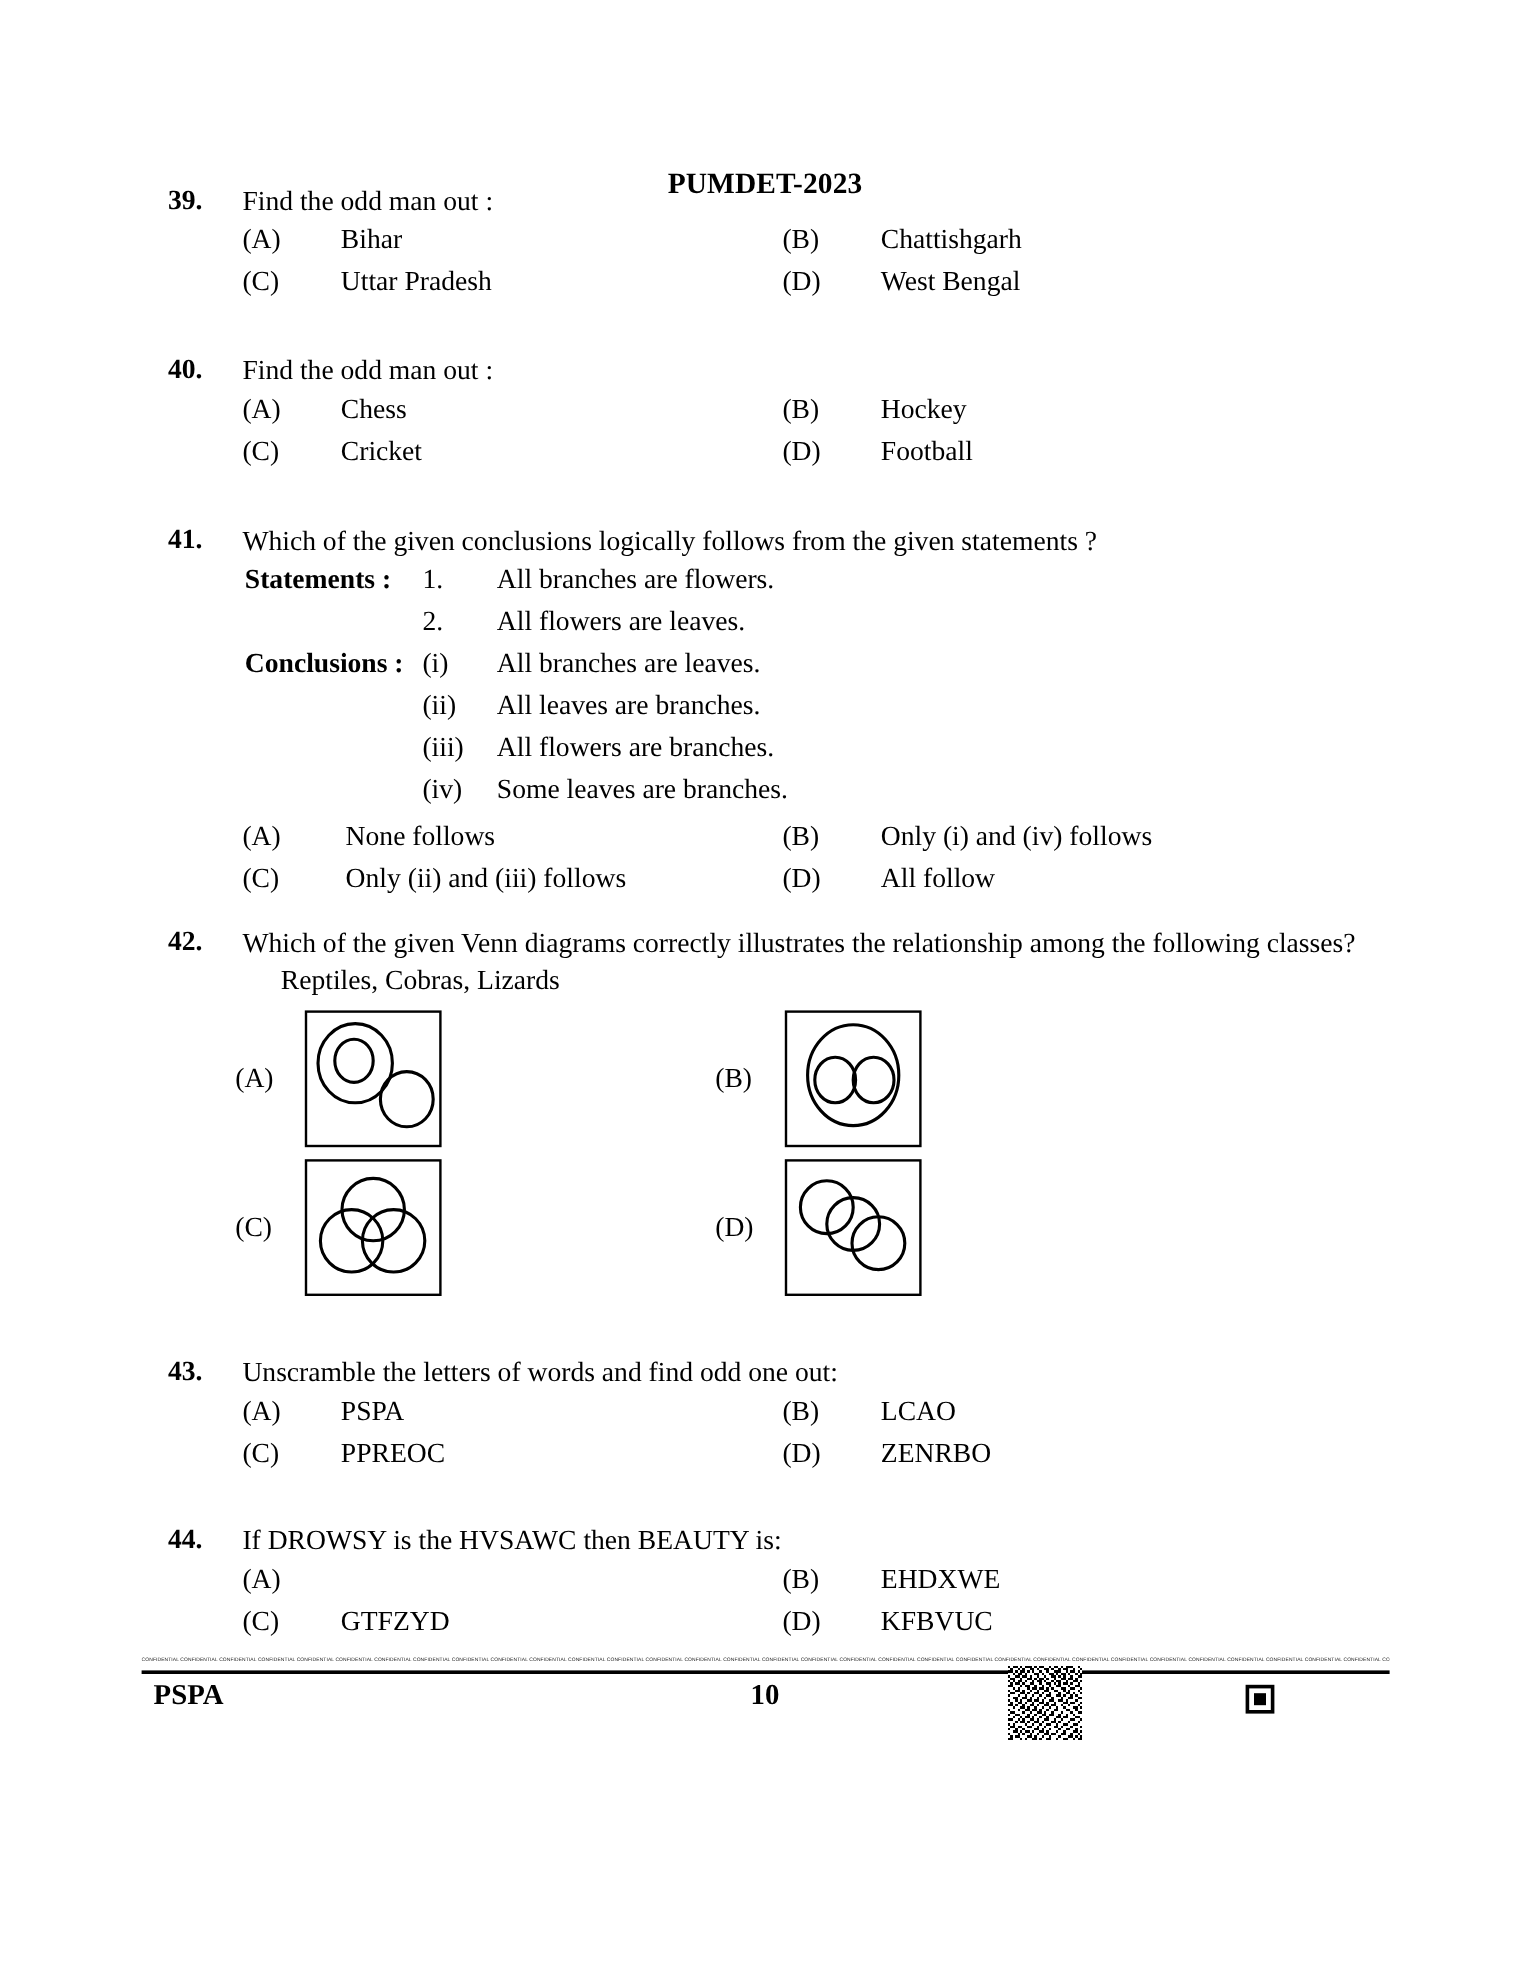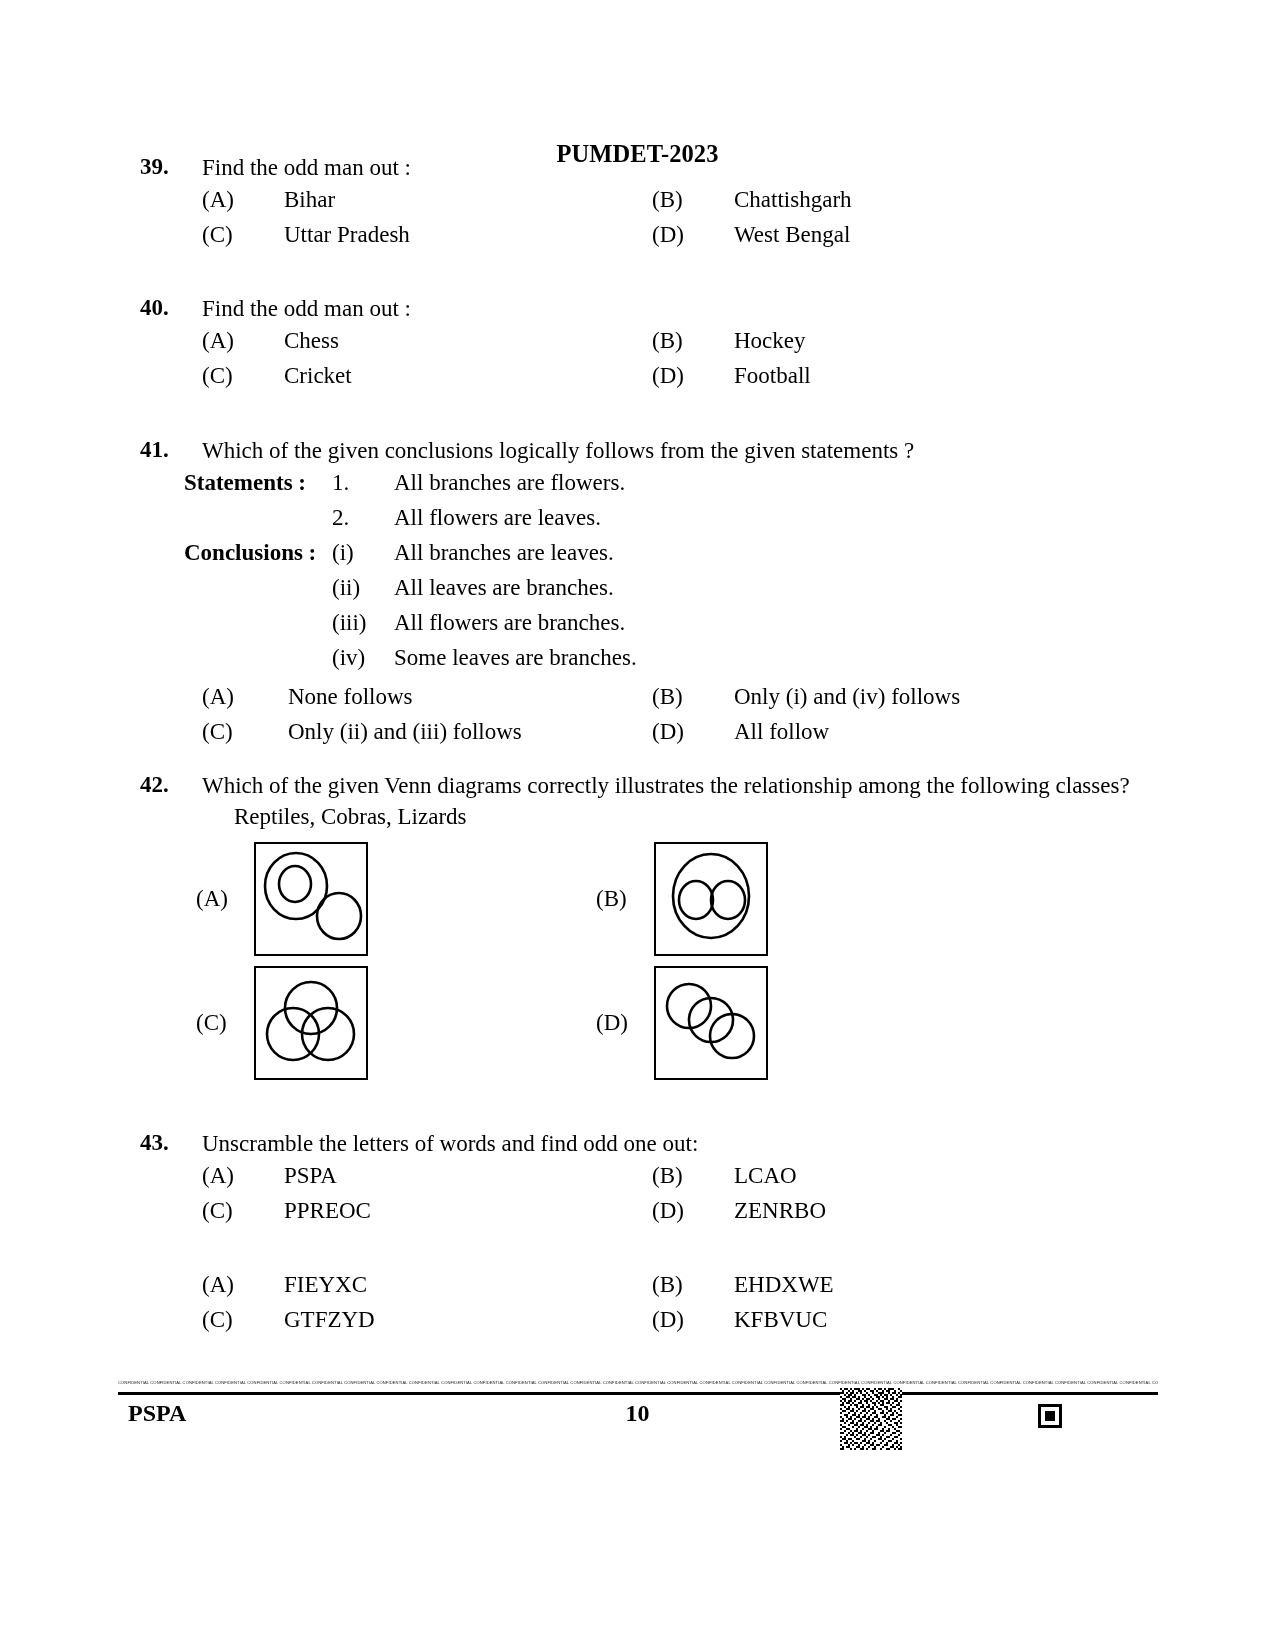--- a/index.html
+++ b/index.html
@@ -74,21 +74,21 @@
   .opt.left { width: 450px; flex: 0 0 450px; }
   .opt.right { flex: 1 1 auto; }
   .opt-letter {
     width: 58px;
     flex: 0 0 58px;
   }
   .opt-label { flex: 1 1 auto; margin-left: 24px; }
   .opt-letter.wide { width: 62px; flex: 0 0 62px; }
 
   
-  .stmt-block { margin-left: 44px; }
+  .stmt-block { margin-left: 64px; }
   .stmt-row {
     display: flex;
     align-items: flex-start;
     height: 35px;
     font-size: 23px;
     line-height: 33px;
   }
   .stmt-head {
     width: 148px;
     flex: 0 0 148px;
@@ -401,25 +401,28 @@
         </div>
         <div class="opt right">
           <span class="opt-letter">(D)</span>
           <span class="opt-label">ZENRBO</span>
         </div>
       </div>
     </div>
   </div>
 
   <div class="question" style="top:1268px;">
+    <div class="q-head">
+      <div class="q-num">44.</div>
+      <div class="q-text">If DROWSY is the HVSAWC then BEAUTY is:</div>
+    </div>
     <div class="options">
       <div class="opt-row">
         <div class="opt left">
           <span class="opt-letter">(A)</span>
-          <span class="opt-label">FIEYXC</span>
         </div>
         <div class="opt right">
           <span class="opt-letter">(B)</span>
           <span class="opt-label">EHDXWE</span>
         </div>
       </div>
       <div class="opt-row">
         <div class="opt left">
           <span class="opt-letter">(C)</span>
           <span class="opt-label">GTFZYD</span>

